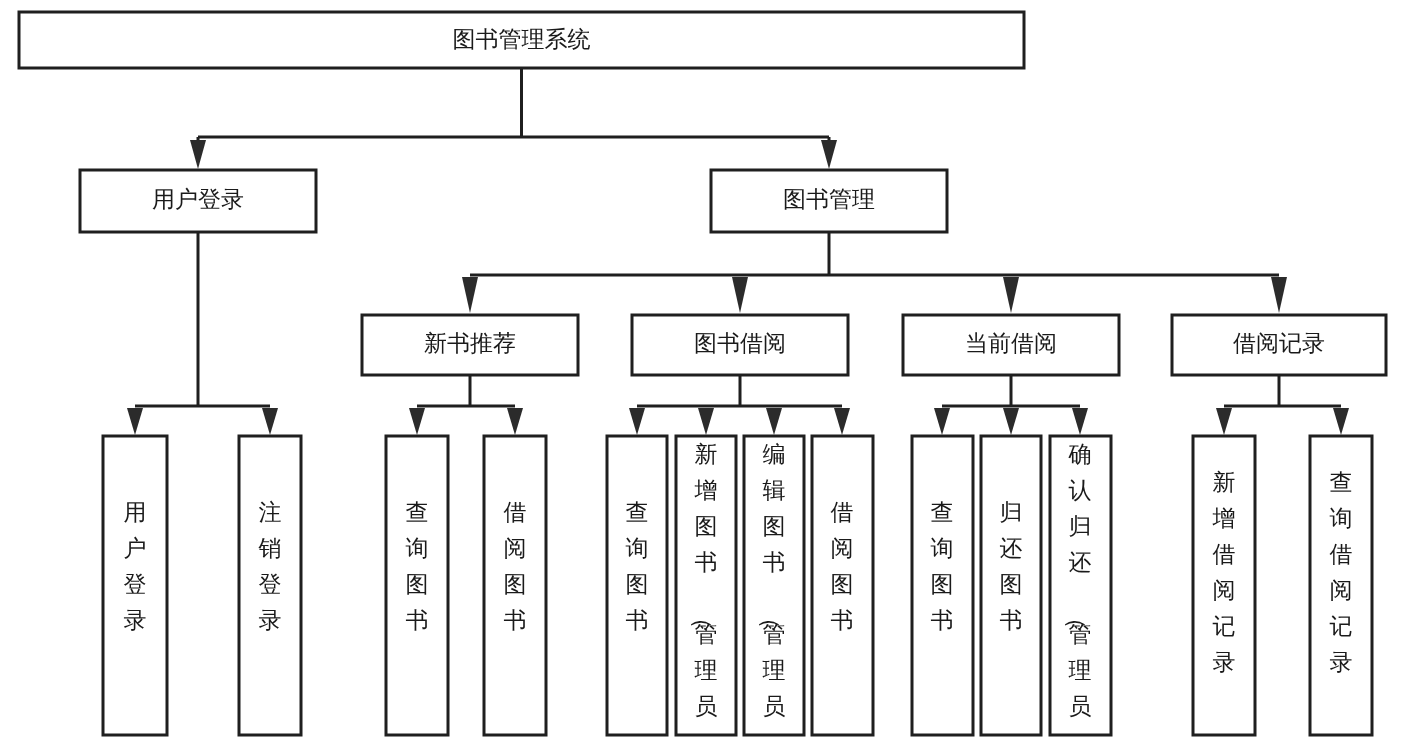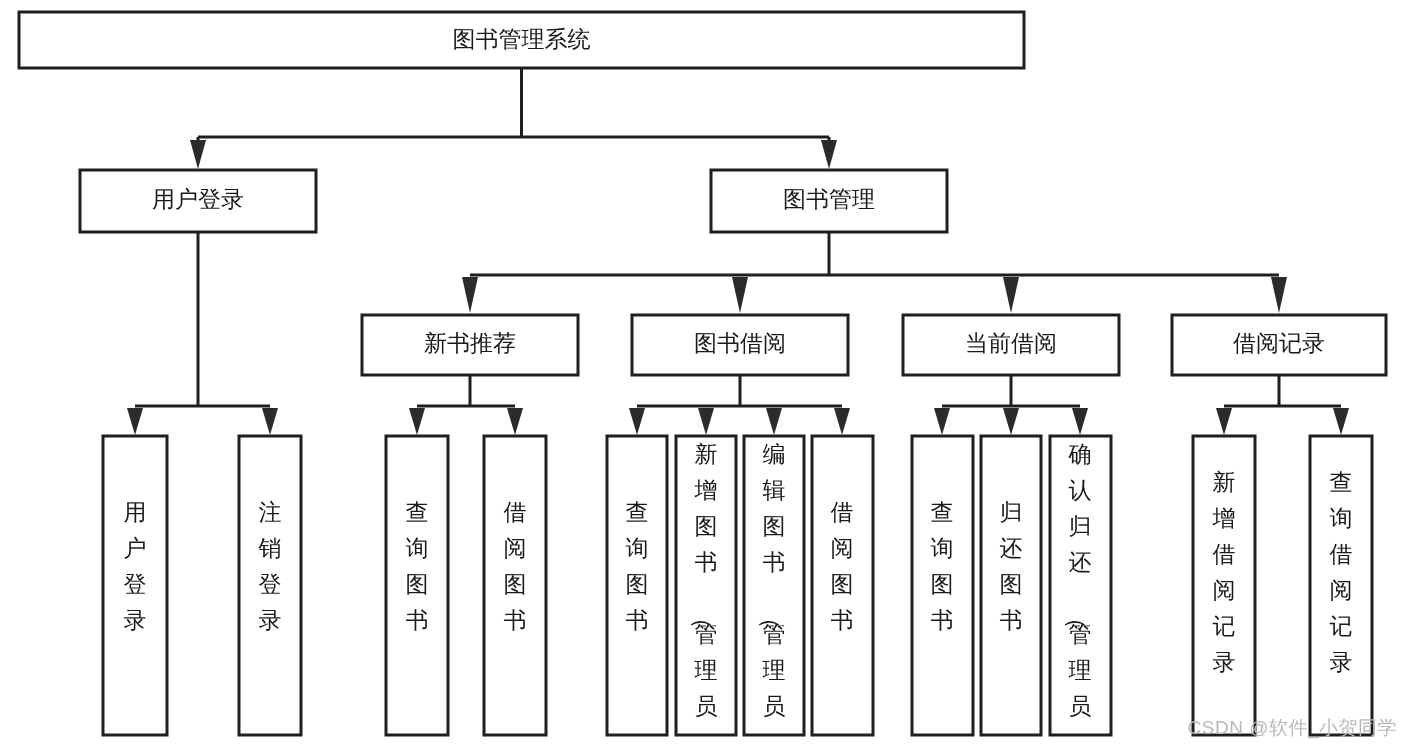--- a/index.html
+++ b/index.html
@@ -220,15 +220,14 @@
       <text class="node-label-vertical" x="1224" y="490"><tspan x="1224" y="490">新</tspan><tspan x="1224" y="526">增</tspan><tspan x="1224" y="562">借</tspan><tspan x="1224" y="598">阅</tspan><tspan x="1224" y="634">记</tspan><tspan x="1224" y="670">录</tspan></text>
     </g>
 
     <g>
       <rect class="node-rect" x="1310" y="436" width="62" height="299"></rect>
       <text class="node-label-vertical" x="1341" y="490"><tspan x="1341" y="490">查</tspan><tspan x="1341" y="526">询</tspan><tspan x="1341" y="562">借</tspan><tspan x="1341" y="598">阅</tspan><tspan x="1341" y="634">记</tspan><tspan x="1341" y="670">录</tspan></text>
     </g>
 
   </svg>
 
-  <div class="watermark">CSDN @软件_小贺同学</div>
 
 </div>
 
 </body></html>

